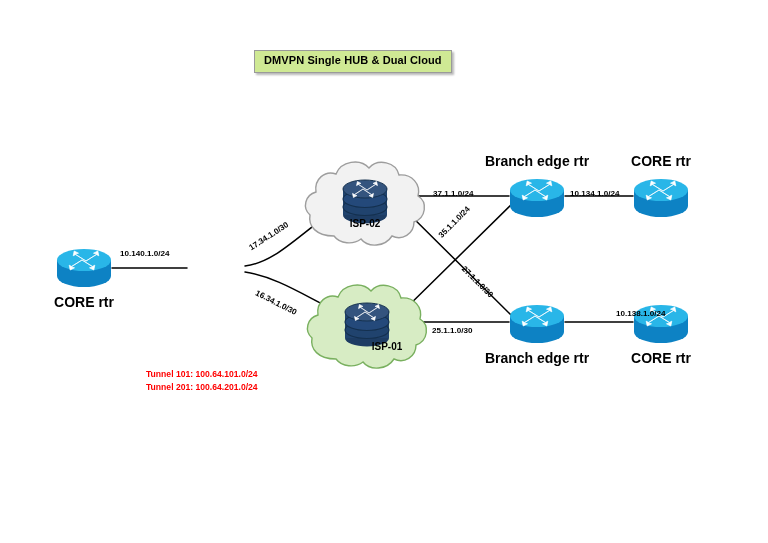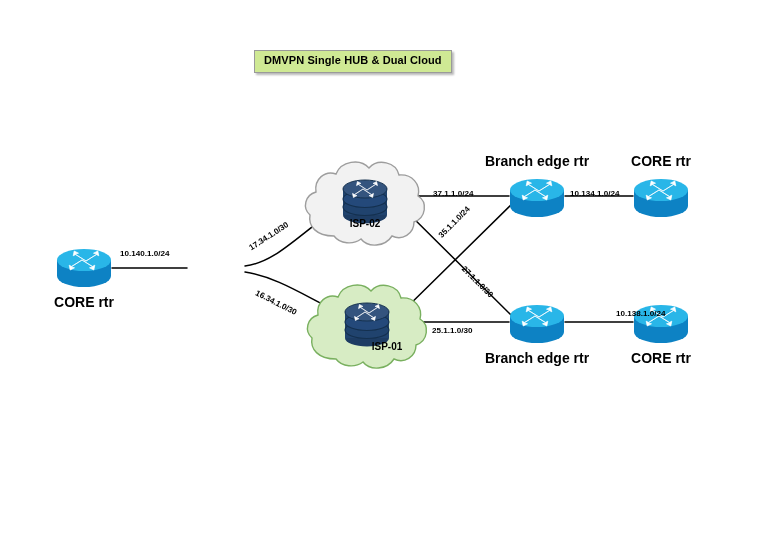--- a/index.html
+++ b/index.html
@@ -252,14 +252,18 @@
   <div class="link-label" style="left:440px; top:232px; transform: rotate(-45deg);">35.1.1.0/24</div>
 
   <div class="link-label" style="left:463px; top:263px; transform: rotate(45deg);">27.1.1.0/30</div>
 
   <div class="link-label" style="left:432px; top:326px;text-align:center;">25.1.1.0/30</div>
 
   <div class="link-label" style="left:570px; top:189px;">10.134.1.0/24</div>
 
   <div class="link-label" style="left:570px; top:309px;margin-left:46px;">10.138.1.0/24</div>
 
+  <div class="tunnel-note">
+    <div>Tunnel 101: 100.64.101.0/24</div>
+    <div>Tunnel 201: 100.64.201.0/24</div>
+  </div>
 
 </div>
 
 </body></html>

